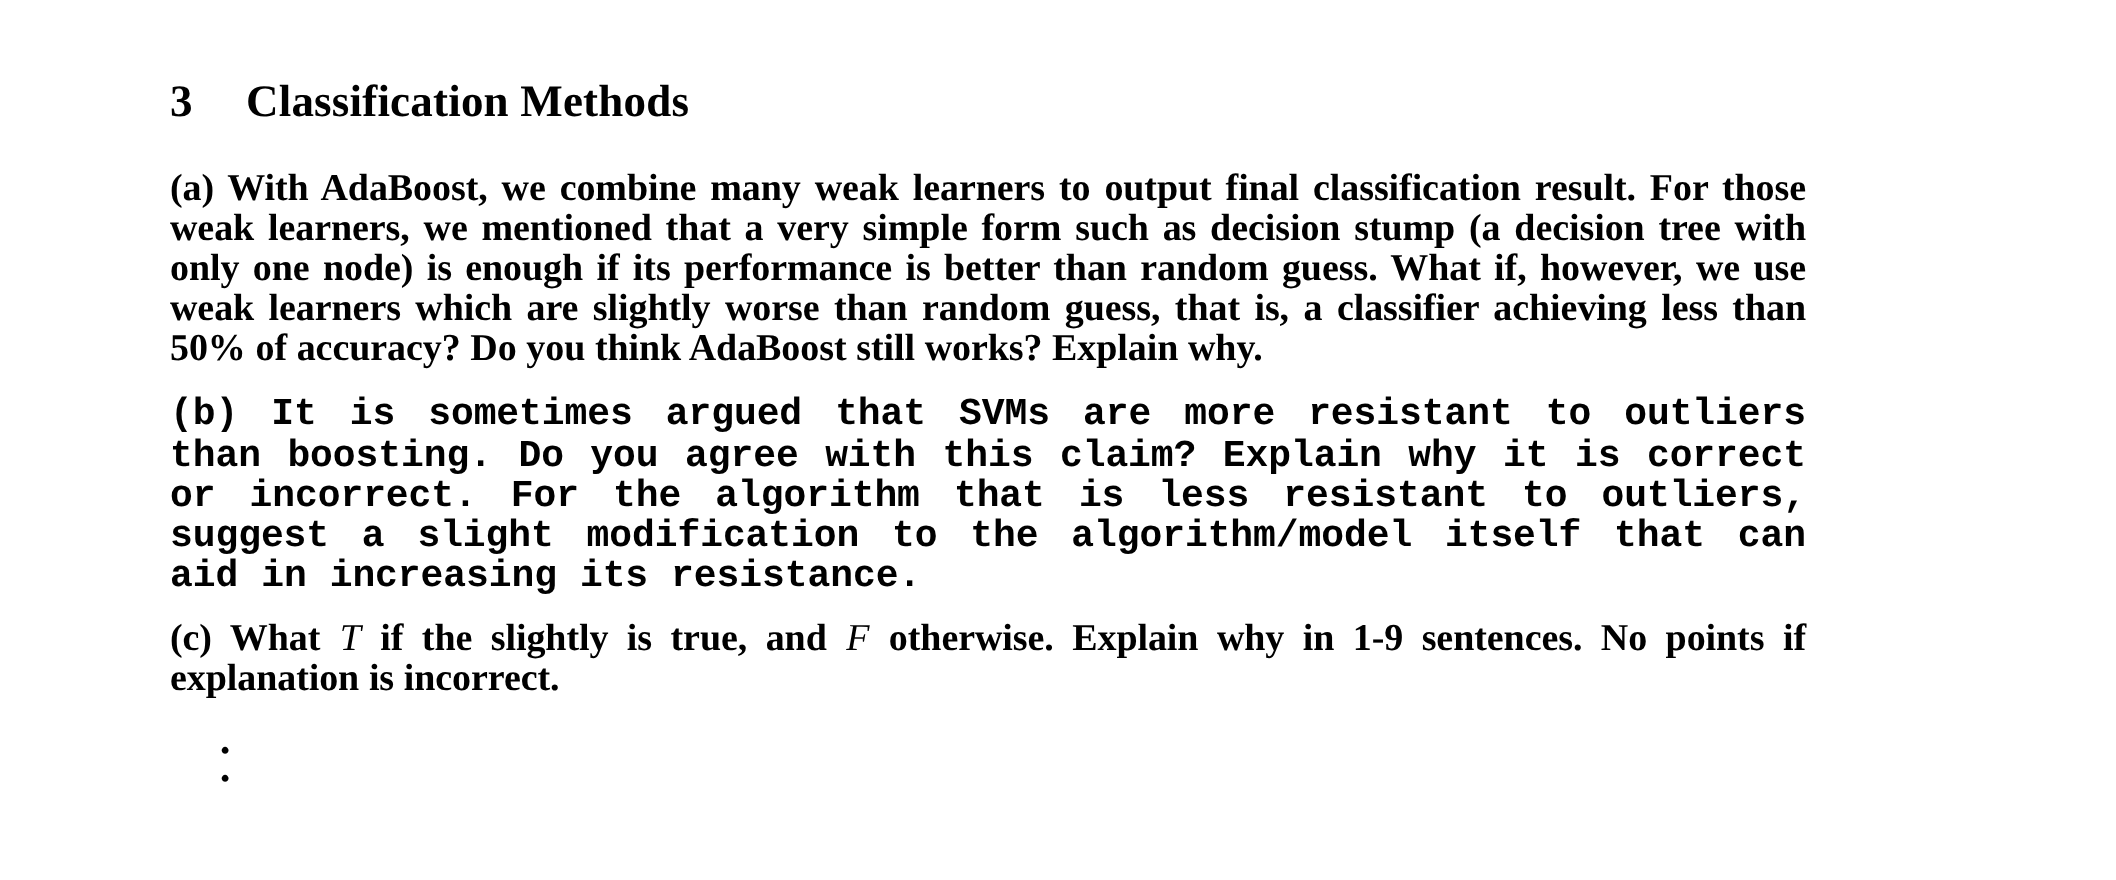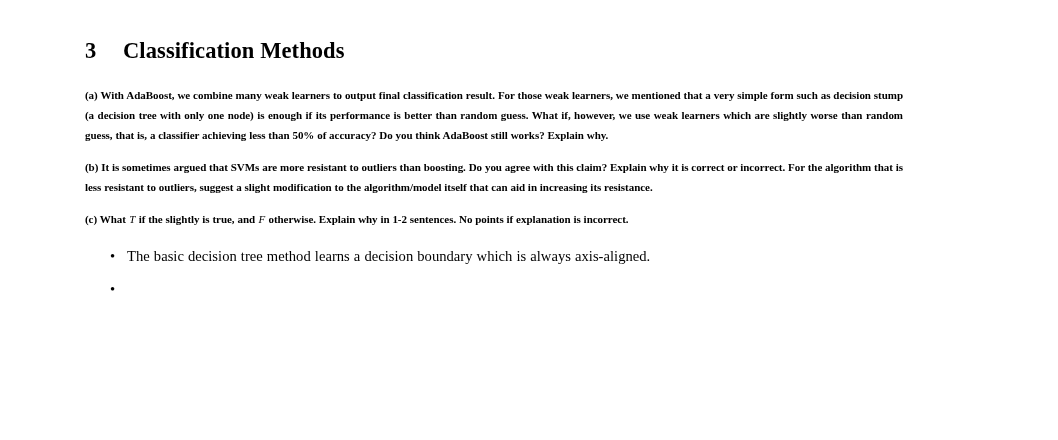--- a/index.html
+++ b/index.html
@@ -33,31 +33,31 @@
     margin: 0;
     padding-top: 38px;
     letter-spacing: 0.1px;
     white-space: nowrap;
   }
   .section-heading .sec-num {
     display: inline-block;
     width: 38px;
   }
   .para {
-    font-size: 11px;
+    font-size: 19px;
     font-weight: bold;
     line-height: 20.1px;
     text-align: justify;
     text-justify: inter-word;
     margin: 0;
     letter-spacing: -0.04px;
     word-spacing: 0.15px;
   }
   .para-a { padding-top: 21px; }
-  .para-b { padding-top: 12px; }
+  .para-b { padding-top: 12px; font-family: Liberation Mono, monospace; }
   .para-c { padding-top: 12px; }
   .mathvar {
     font-style: italic;
     font-weight: normal;
     font-family: "Liberation Serif", "DejaVu Serif", serif;
     padding: 0 0.5px;
   }
   .bullet-list {
     list-style: none;
     margin: 0;
@@ -90,26 +90,25 @@
   <div class="content">
 
     <h2 class="section-heading">
       <span class="sec-num">3</span><span>Classification Methods</span>
     </h2>
 
     <p class="para para-a">(a) With AdaBoost, we combine many weak learners to output final classification result. For those weak learners, we mentioned that a very simple form such as decision stump (a decision tree with only one node) is enough if its performance is better than random guess. What if, however, we use weak learners which are slightly worse than random guess, that is, a classifier achieving less than 50% of accuracy? Do you think AdaBoost still works? Explain why.</p>
 
     <p class="para para-b">(b) It is sometimes argued that SVMs are more resistant to outliers than boosting. Do you agree with this claim? Explain why it is correct or incorrect. For the algorithm that is less resistant to outliers, suggest a slight modification to the algorithm/model itself that can aid in increasing its resistance.</p>
 
-    <p class="para para-c"><span>(c) What </span><span class="mathvar">T</span><span> if the slightly is true, and </span><span class="mathvar">F</span><span> otherwise. Explain why in 1-2 sentences. No points if explanation is incorrect.</span></p>
+    <p class="para para-c"><span>(c) What </span><span class="mathvar">T</span><span> if the slightly is true, and </span><span class="mathvar">F</span><span> otherwise. Explain why in 1-9 sentences. No points if explanation is incorrect.</span></p>
 
     <ul class="bullet-list">
       <li class="bullet-item">
         <span class="bullet-marker">•</span>
-        <span>The basic decision tree method learns a decision boundary which is always axis-aligned.</span>
       </li>
       <li class="bullet-item">
         <span class="bullet-marker">•</span>
       </li>
     </ul>
 
   </div>
 </div>
 
 </body></html>

